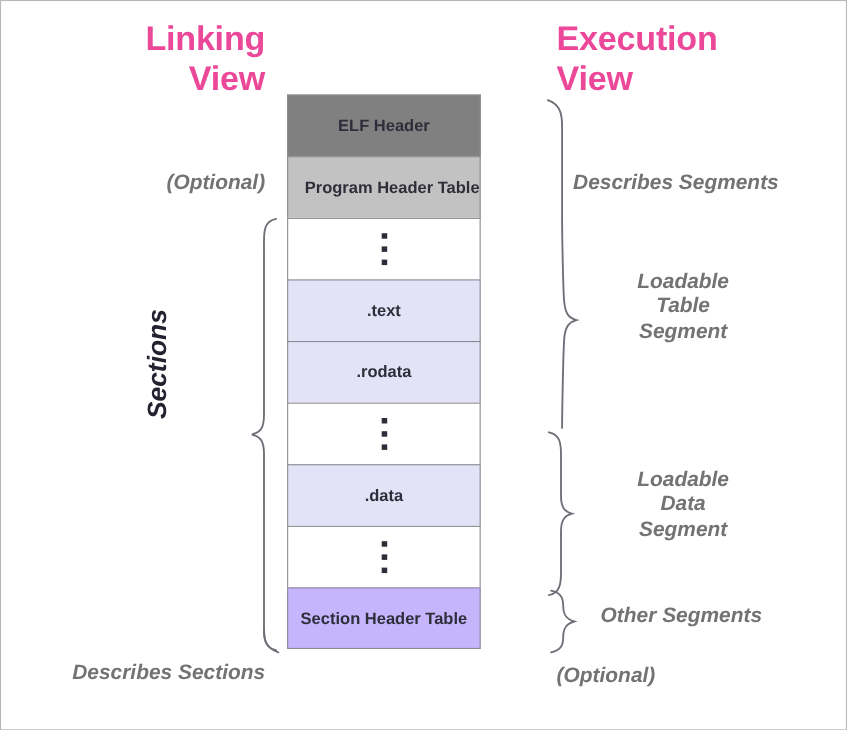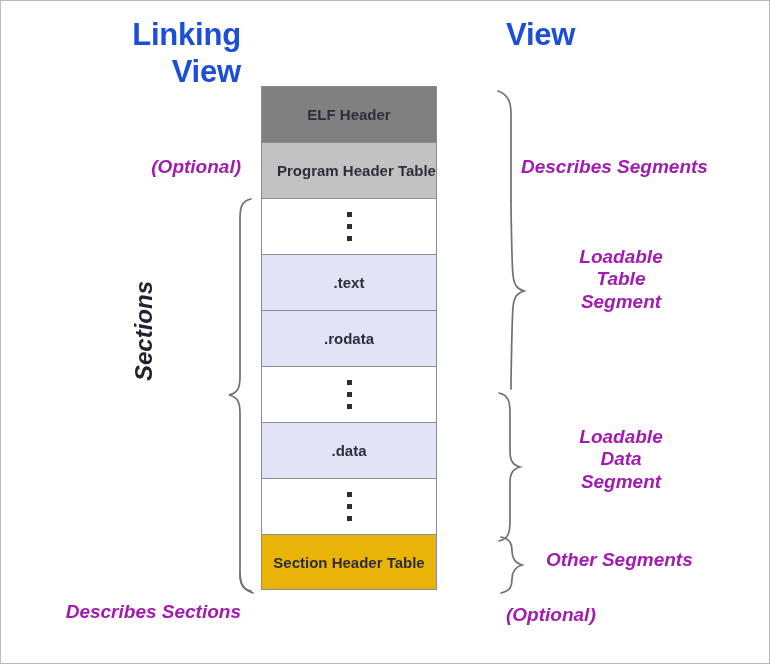--- a/index.html
+++ b/index.html
@@ -19,21 +19,21 @@
     box-sizing: border-box;
     overflow: hidden;
   }
 
   
   .view-heading {
     position: absolute;
     font-weight: bold;
     font-size: 31px;
     line-height: 1.18;
-    color: #1d4ed8;
+    color: #ec4899;
     letter-spacing: -0.2px;
   }
   #linking-view-heading {
     left: 40px;
     top: 16px;
     width: 200px;
     text-align: right;
   }
   #execution-view-heading {
     left: 505px;
@@ -85,21 +85,21 @@
     background: #2e2e3a;
   }
 
   
   .label {
     position: absolute;
     font-weight: bold;
     font-style: italic;
     font-size: 19px;
     line-height: 1.18;
-    color: #a21caf;
+    color: #737373;
   }
   #optional-left {
     left: 20px;
     top: 155px;
     width: 220px;
     text-align: right;
   }
   #describes-sections {
     left: 12px;
     top: 600px;
@@ -168,20 +168,21 @@
 <body>
 
 <div id="canvas">
 
   <div class="view-heading" id="linking-view-heading">
     <div>Linking</div>
     <div>View</div>
   </div>
 
   <div class="view-heading" id="execution-view-heading">
+    <div>Execution</div>
     <div>View</div>
   </div>
 
   <div id="elf-column">
       <div class="elf-row row-elf-header" style="background: rgb(128, 128, 128);">
         <span>ELF Header</span>
       </div>
       <div class="elf-row row-prog-header" style="background: rgb(194, 194, 194); padding-left: 15px;">
         <span>Program Header Table</span>
       </div>
@@ -208,21 +209,21 @@
       <div class="elf-row row-section-data" style="background: rgb(227, 227, 247);">
         <span>.data</span>
       </div>
       <div class="elf-row row-gap" style="background: rgb(255, 255, 255);">
         <span class="vdots">
           <i></i>
           <i></i>
           <i></i>
         </span>
       </div>
-      <div class="elf-row row-prog-header" style="background: #eab308; text-align: center;">
+      <div class="elf-row row-prog-header" style="background: #c4b5fd; text-align: center;">
         <span>Section Header Table</span>
       </div>
     </div>
 
   <div class="label" id="optional-left">(Optional)</div>
 
   <div id="sections-label">Sections</div>
 
   <div class="label" id="describes-sections">Describes Sections</div>
 

